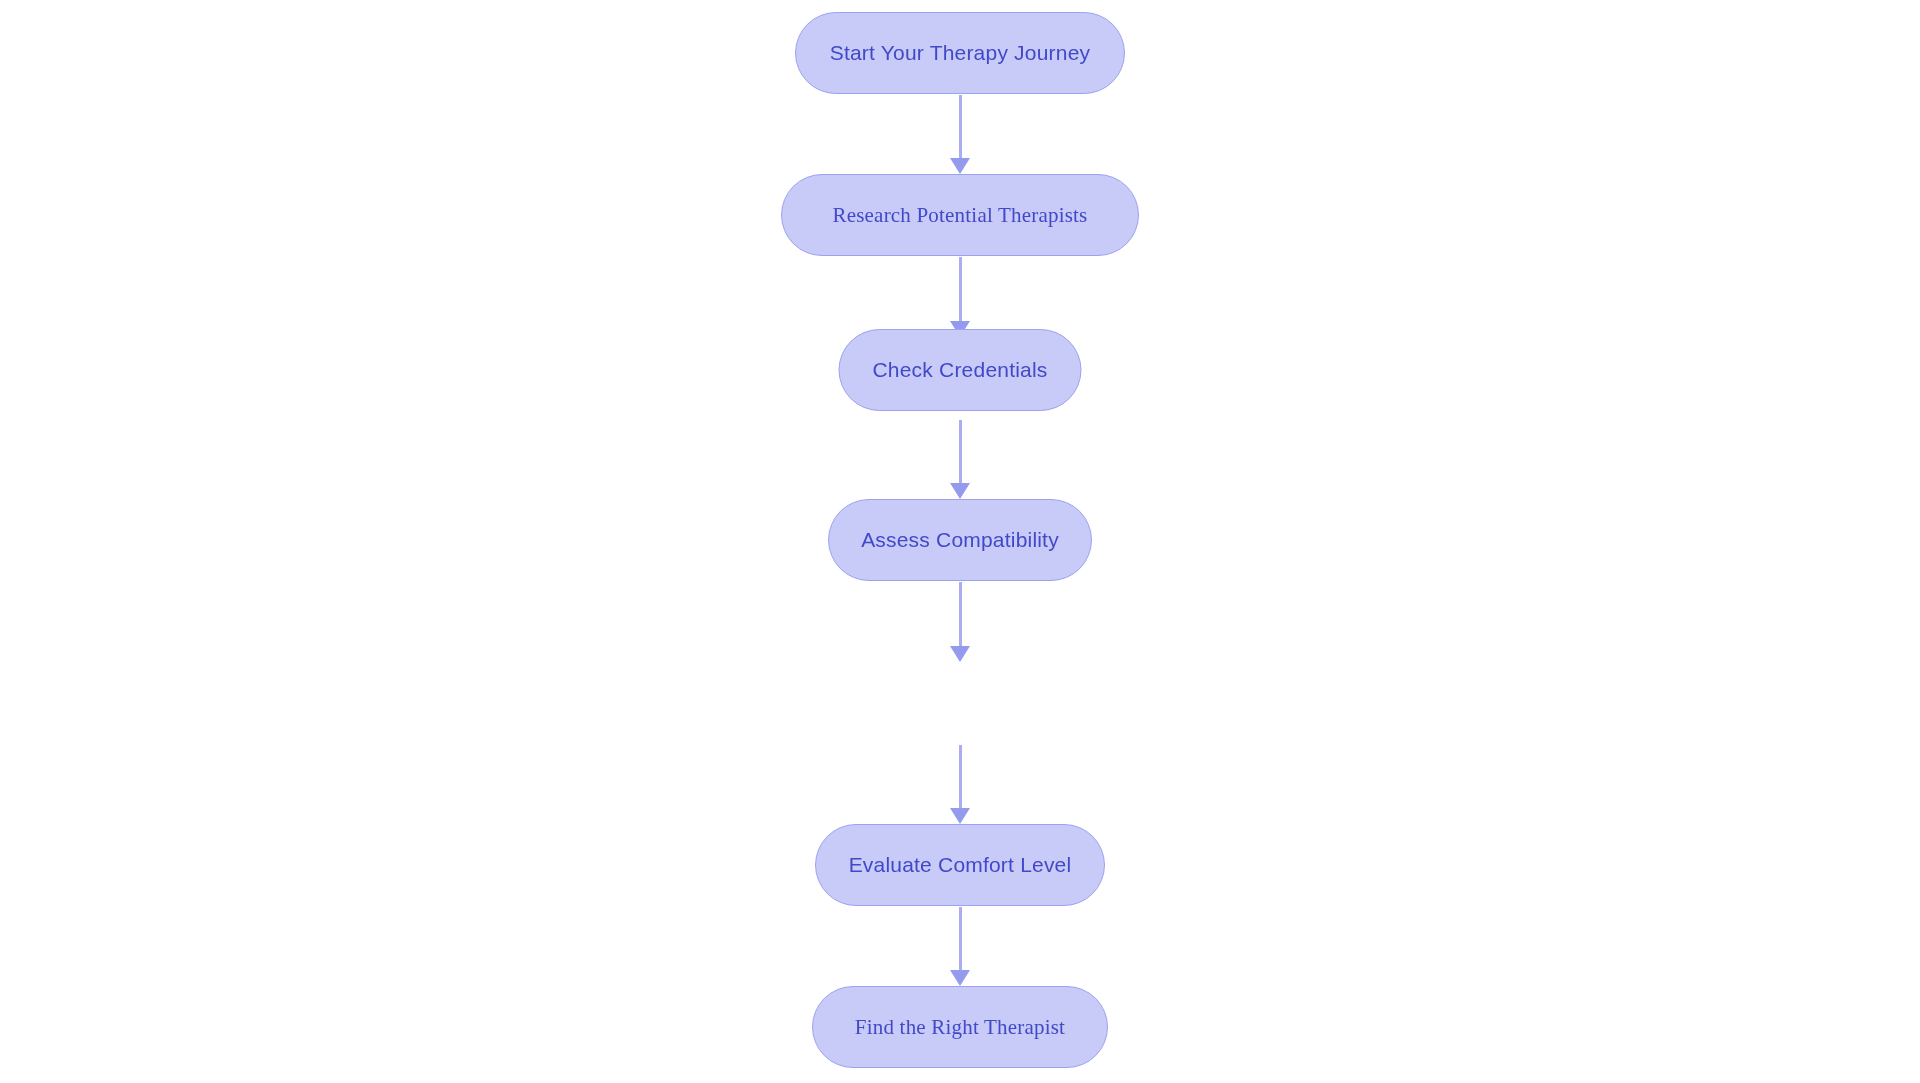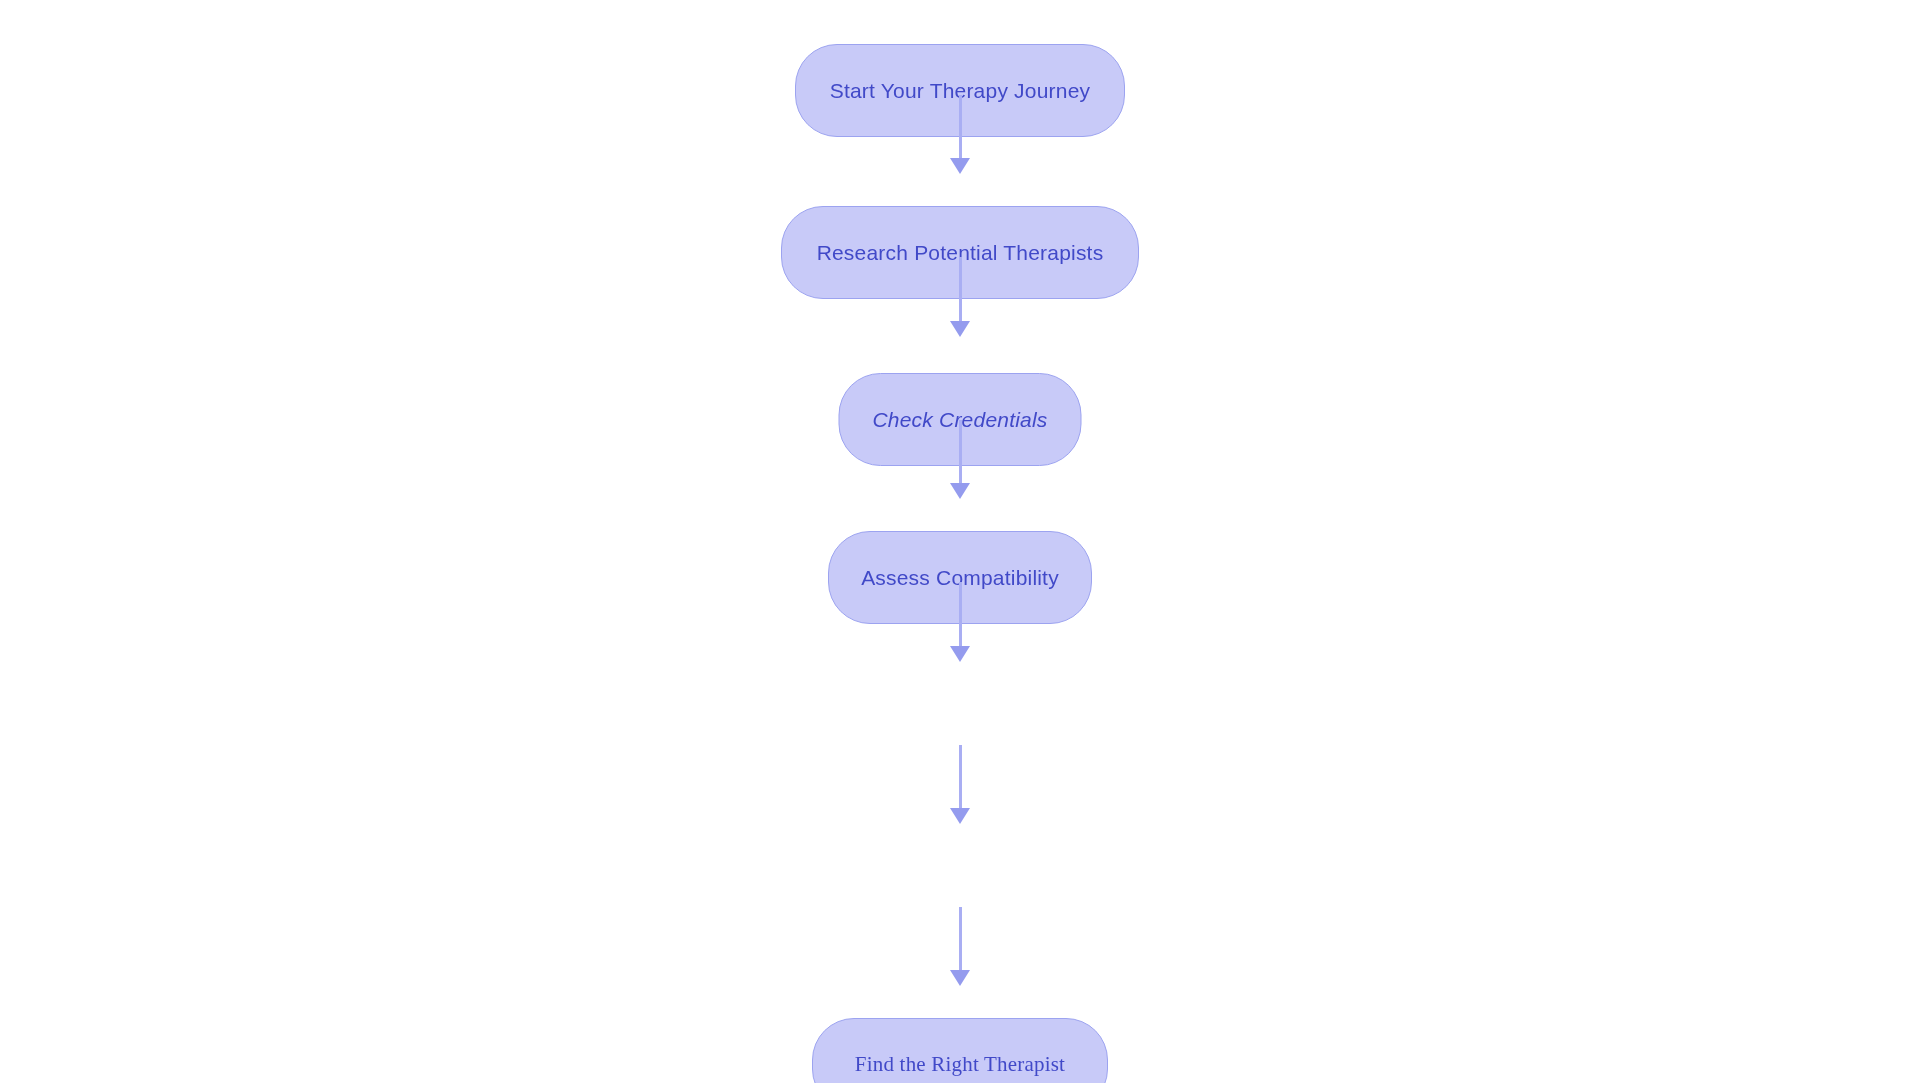--- a/index.html
+++ b/index.html
@@ -12,39 +12,38 @@
     width: 1920px;
     height: 1083px;
     background: #ffffff;
     overflow: hidden;
     font-family: "Liberation Sans", "DejaVu Sans", sans-serif;
   }
   .node {
     position: absolute;
     left: 50%;
     transform: translateX(-50%);
-    height: 93px;
+    height: 82px;
     box-sizing: border-box;
     background: var(--node-fill, #c8caf8);
     border: 1.5px solid var(--node-border, #9ca3f0);
     border-radius: 42px;
     color: var(--node-text, #4149c8);
     font-size: 21px;
     font-weight: 500;
     letter-spacing: 0.2px;
     display: flex;
     align-items: center;
     justify-content: center;
     text-align: center;
     white-space: nowrap;
-    margin-top: 32px;
   }
   .n0 { top: 12px;  width: 330px; }
-  .n1 { top: 174px; width: 358px; }
-  .n2 { top: 341px; width: 243px; font-style: italic; }
+  .n1 { top: 174px; width: 358px; font-family: Liberation Serif, serif; }
+  .n2 { top: 329px; width: 243px; }
   .n3 { top: 499px; width: 264px; }
   .n4 { top: 662px; width: 243px; }
   .n5 { top: 824px; width: 290px; }
   .n6 { top: 986px; width: 296px; font-family: Liberation Serif, serif; }
 
   .connector {
     position: absolute;
     left: 50%;
     transform: translateX(-50%);
     width: 22px;
@@ -103,20 +102,21 @@
     <div class="connector-line"></div>
     <div class="connector-arrowhead"></div>
   </div>
 
 
   <div class="connector c4">
     <div class="connector-line"></div>
     <div class="connector-arrowhead"></div>
   </div>
 
+  <div class="node n5">Evaluate Comfort Level</div>
 
   <div class="connector c5">
     <div class="connector-line"></div>
     <div class="connector-arrowhead"></div>
   </div>
 
   <div class="node n6">Find the Right Therapist</div>
 
 </div>
 

